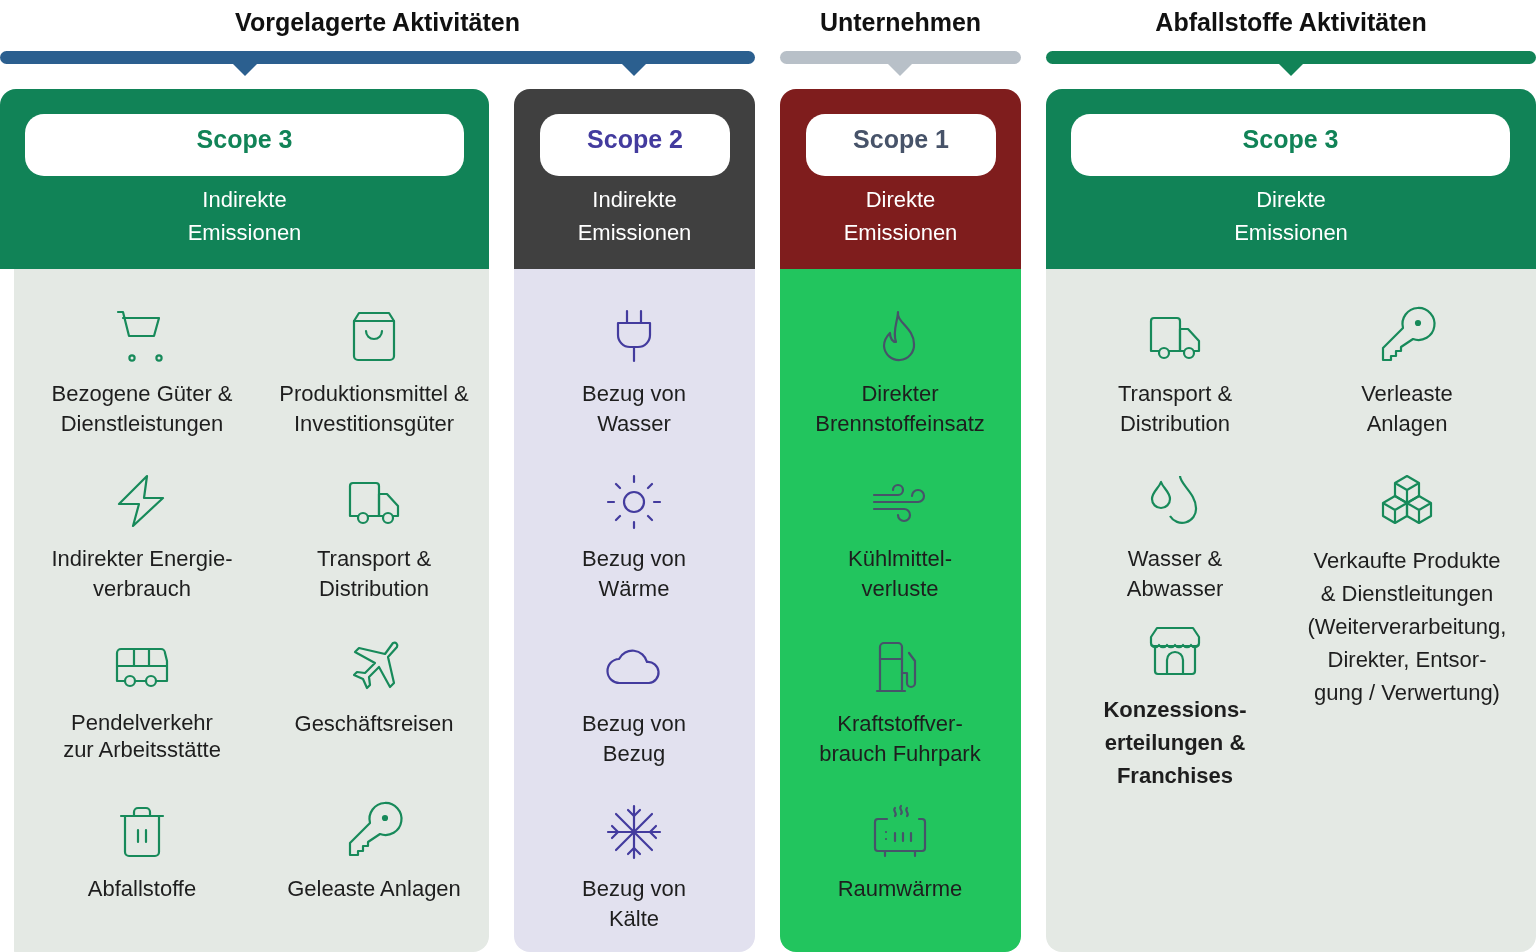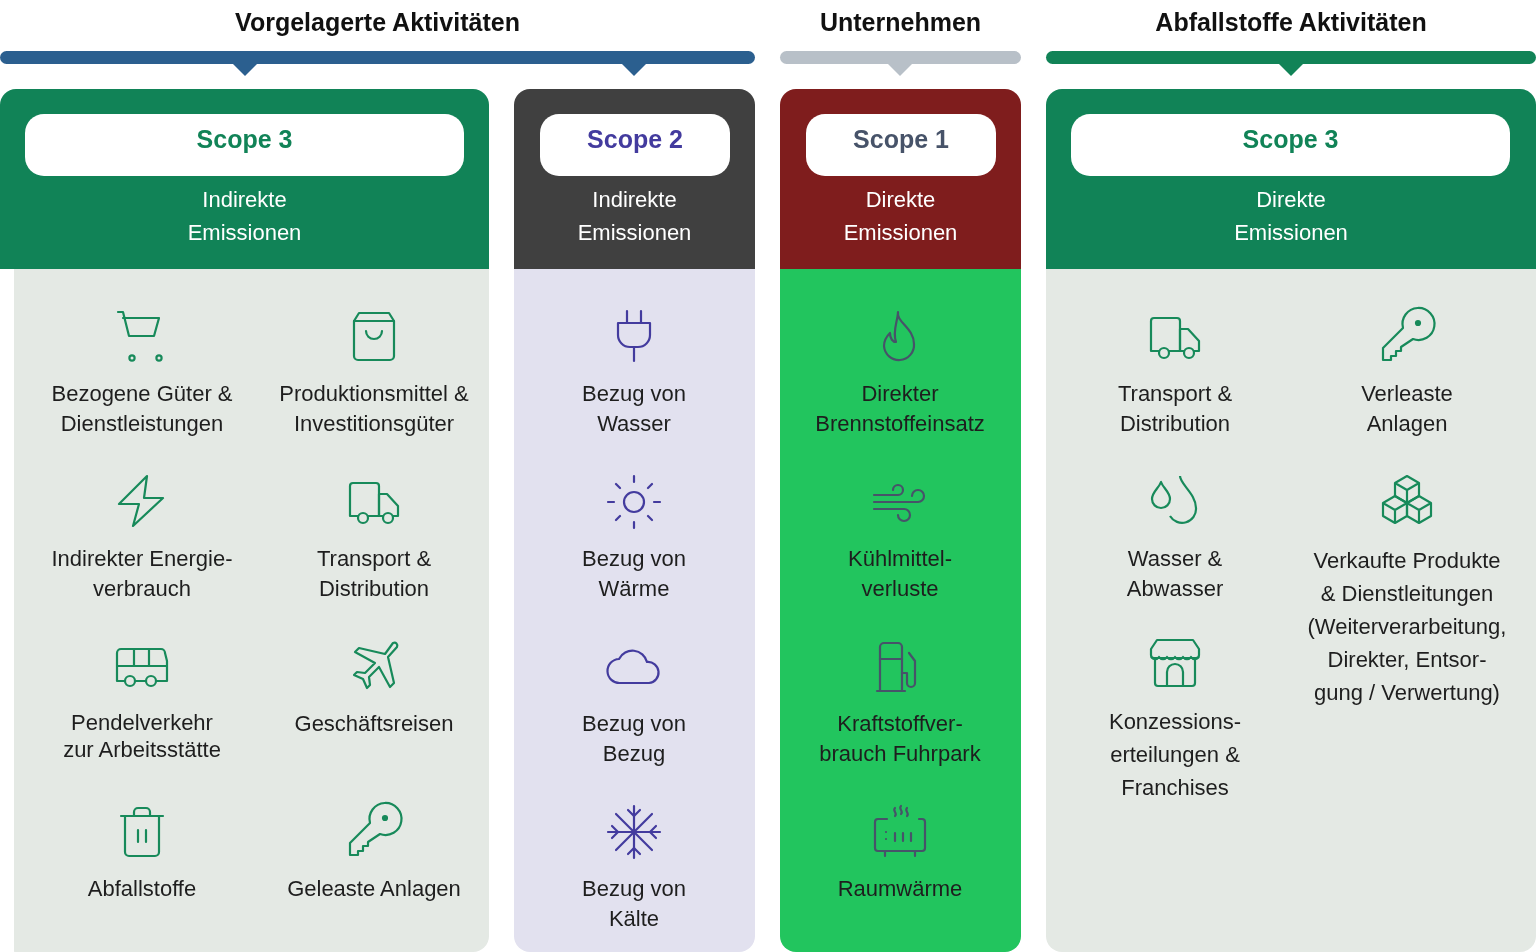--- a/index.html
+++ b/index.html
@@ -241,21 +241,21 @@
       <span class="lbl"><span>Wasser &amp;</span><br><span>Abwasser</span></span>
     </div>
     <div class="item" style="left:245px;top:205px;">
       <svg class="ic" viewBox="0 0 56 56" fill="none" stroke="#178a5a" stroke-width="2.2" stroke-linejoin="round">
         <path d="M28 2 l12 7 v13 l-12 7 l-12 -7 v-13 z M16 9 l12 7 l12 -7 M28 16 v13"></path>
         <path d="M16 22 l12 7 v13 l-12 7 l-12 -7 v-13 z M4 29 l12 7 l12 -7 M16 36 v13"></path>
         <path d="M40 22 l12 7 v13 l-12 7 l-12 -7 v-13 z M28 29 l12 7 l12 -7 M40 36 v13"></path>
       </svg>
       <span class="lbl tight"><span>Verkaufte Produkte</span><br><span>&amp; Dienstleitungen</span><br><span>(Weiterverarbeitung,</span><br><span>Direkter, Entsor-</span><br><span>gung / Verwertung)</span></span>
     </div>
-    <div class="item" style="left:13px;top:366px;">
+    <div class="item" style="left:13px;top:354px;font-weight:bold;">
       <svg class="ic" viewBox="0 0 56 56" fill="none" stroke="#178a5a" stroke-width="2.2" stroke-linejoin="round">
         <path d="M4 14 l6 -9 h36 l6 9 v6 a3 3 0 0 1 -3 3 h-42 a3 3 0 0 1 -3 -3 z"></path>
           <path d="M4 22 c3 3 6 3 8 0 c2 3 6 3 8 0 c2 3 6 3 8 0 c2 3 6 3 8 0 c2 3 6 3 8 0 c2 3 5 3 8 0"></path>
           <path d="M8 24 v24 a3 3 0 0 0 3 3 h34 a3 3 0 0 0 3 -3 v-24"></path>
           <path d="M20 51 v-14 a8 8 0 0 1 16 0 v14"></path>
       </svg>
       <span class="lbl tight"><span>Konzessions-</span><br><span>erteilungen &amp;</span><br><span>Franchises</span></span>
     </div>
   </div>
 </div>

